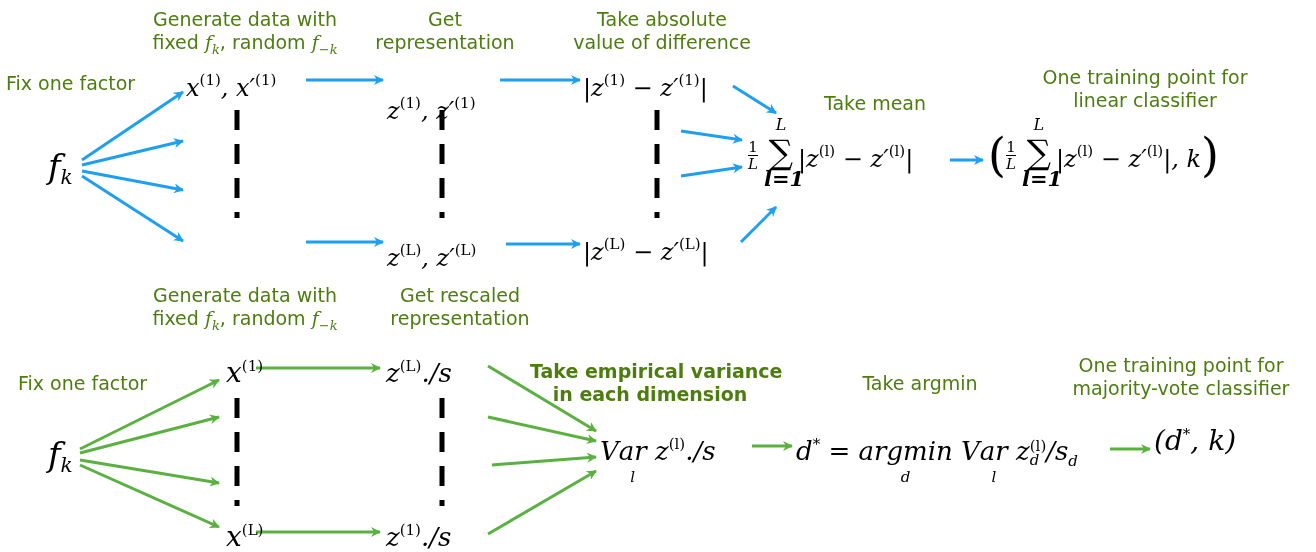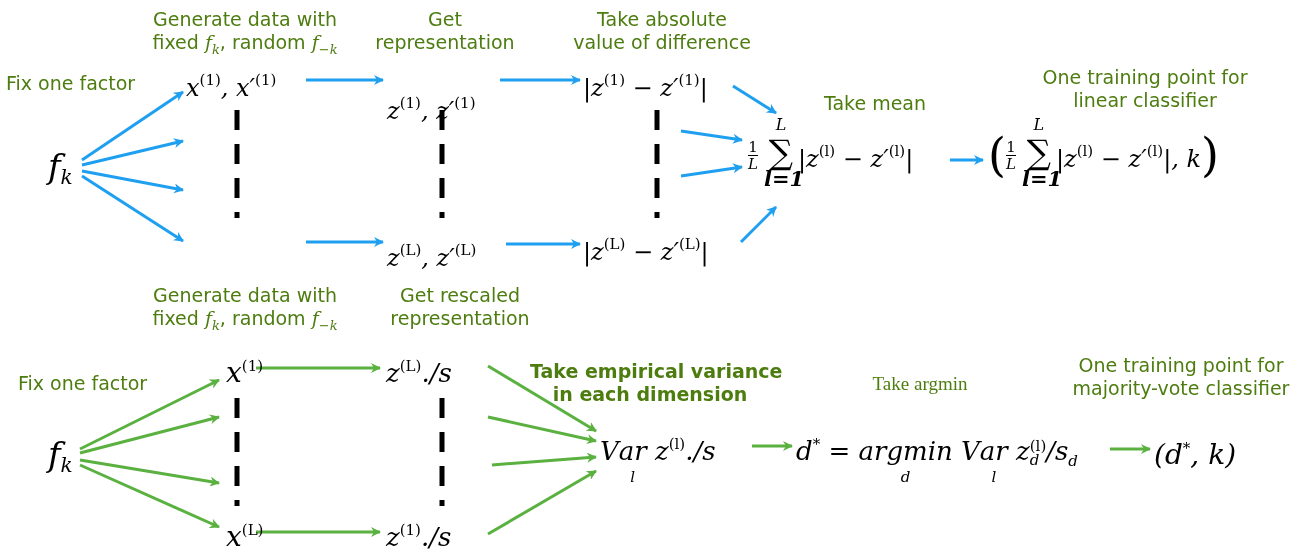--- a/index.html
+++ b/index.html
@@ -119,31 +119,31 @@
   <div><span>fixed</span> <span class="m">f</span><sub class="m" style="font-size:13px">k</sub><span>, random</span> <span class="m">f</span><sub class="m" style="font-size:13px">−k</sub></div>
 </div>
 <div class="lbl" style="left:375px;top:284px;width:170px;">
   <div>Get rescaled</div>
       <div>representation</div>
 </div>
 <div class="lbl" style="left:530px;top:360px;width:240px;font-weight:bold;">
   <div>Take empirical variance</div>
       <div>in each dimension</div>
 </div>
-<div class="lbl" style="left:860px;top:372px;width:120px;font-family:Liberation Serif, serif;">Take argmin</div>
+<div class="lbl" style="left:860px;top:372px;width:120px;">Take argmin</div>
 <div class="lbl" style="left:1050px;top:354px;width:262px;">
   <div>One training point for</div>
       <div>majority-vote classifier</div>
 </div>
 
 <div class="math" style="left:48px;top:436px;font-size:34px;line-height:36px;"><span>f</span><sub style="font-size:20px">k</sub></div>
 <div class="math" style="left:226px;top:352px;font-size:28px;"><span>x</span><sup>(1)</sup></div>
 <div class="math" style="left:226px;top:516px;font-size:28px;"><span>x</span><sup>(L)</sup></div>
 <div class="math" style="left:386px;top:352px;font-size:26px;"><span>z</span><sup>(L)</sup><span>./s</span></div>
 <div class="math" style="left:386px;top:516px;font-size:26px;text-align:right;"><span>z</span><sup>(1)</sup><span>./s</span></div>
 
 <div class="math" style="left:600px;top:430px;font-size:26px;"><span>V</span><span class="under"><span>ar</span><span class="ul">l</span></span><span> z</span><sup>(l)</sup><span>./s</span></div>
 
 <div class="math" style="left:796px;top:430px;font-size:26px;"><span>d</span><sup>*</sup><span class="up"> = </span><span class="under"><span>argmin</span><span class="ul">d</span></span><span> V</span><span class="under"><span>ar</span><span class="ul">l</span></span><span> z</span><span style="display:inline-block;vertical-align:middle;line-height:14px;font-size:15px;"><span style="display:block;font-style:normal">(l)</span><span style="display:block">d</span></span><span>/s</span><sub>d</sub></div>
 
-<div class="math" style="left:1154px;top:434px;font-size:28px;"><span>(d</span><sup>*</sup><span>, k)</span></div>
+<div class="math" style="left:1154px;top:420px;font-size:28px;"><span>(d</span><sup>*</sup><span>, k)</span></div>
 
 </div>
 
 </body></html>

